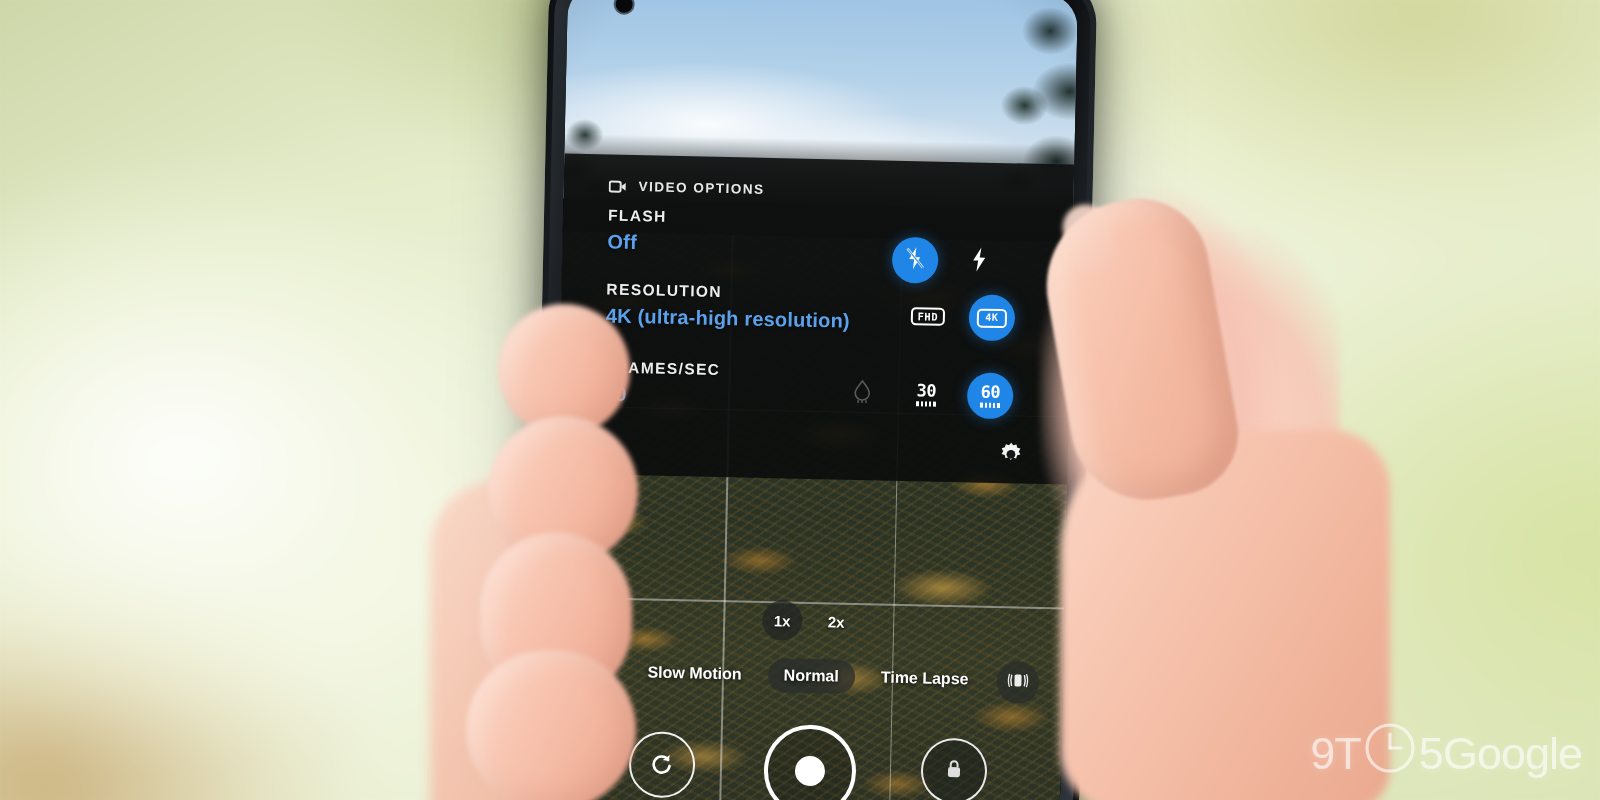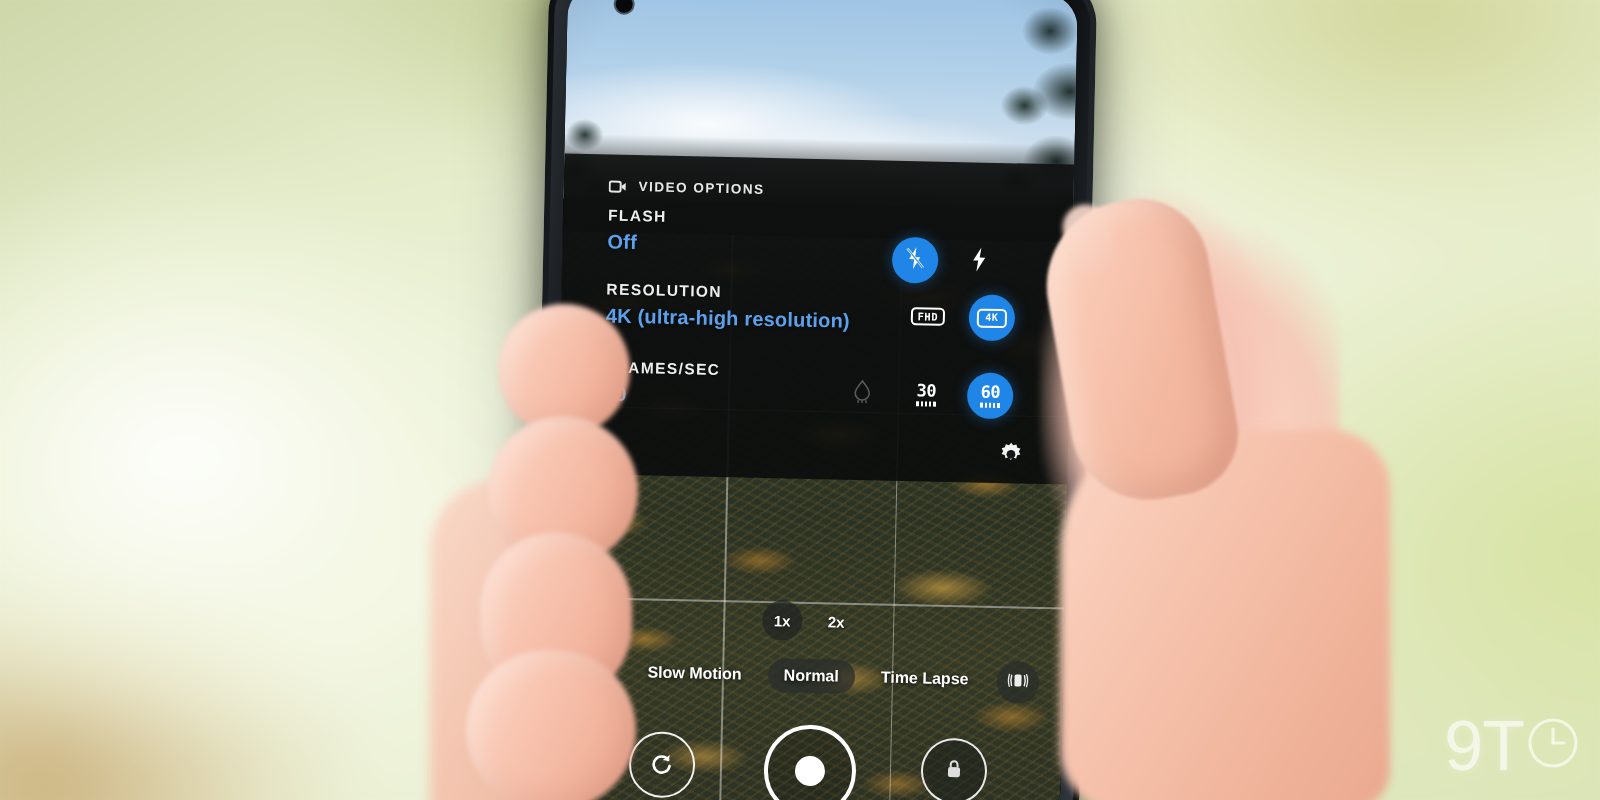--- a/index.html
+++ b/index.html
@@ -274,21 +274,21 @@
     position:absolute;left:-22px;top:300px;width:150px;height:420px;
     background:linear-gradient(120deg,#fad6c6 0%,#f4c0ab 50%,#edb096 100%);
     border-radius:70px;filter:blur(6px);opacity:.9;
   }
 
   
   .watermark{
     position:absolute;right:18px;bottom:14px;
     display:flex;align-items:center;gap:0px;
     color:rgba(255,255,255,.62);
-    font-size:70px;font-weight:400;letter-spacing:-1px;
+    font-size:45px;font-weight:400;letter-spacing:-1px;
     font-family:"Liberation Sans", sans-serif;
     text-shadow:0 1px 8px rgba(255,255,255,.25);
     user-select:none;
   }
   .wm-clock{margin:0 2px;display:inline-block;}
 </style>
 </head>
 <body>
 
 <div class="bg">
@@ -480,13 +480,14 @@
 
 <div class="watermark">
   <span>9T</span>
   <span class="wm-clock">
     <svg width="54" height="54" viewBox="0 0 54 54">
       <circle cx="27" cy="27" r="23" fill="none" stroke="rgba(255,255,255,.62)" stroke-width="3.2"></circle>
       <line x1="27" y1="27" x2="27" y2="13" stroke="rgba(255,255,255,.62)" stroke-width="3.2" stroke-linecap="round"></line>
       <line x1="27" y1="27" x2="38" y2="27" stroke="rgba(255,255,255,.62)" stroke-width="3.2" stroke-linecap="round"></line>
     </svg>
   </span>
+  <span>5Google</span>
 </div>
 
 </body></html>

